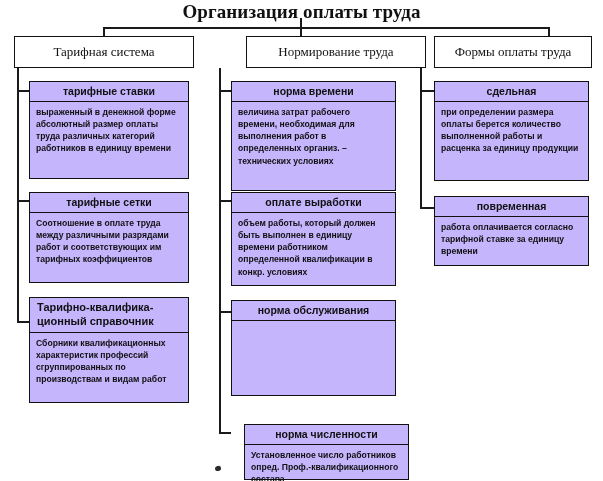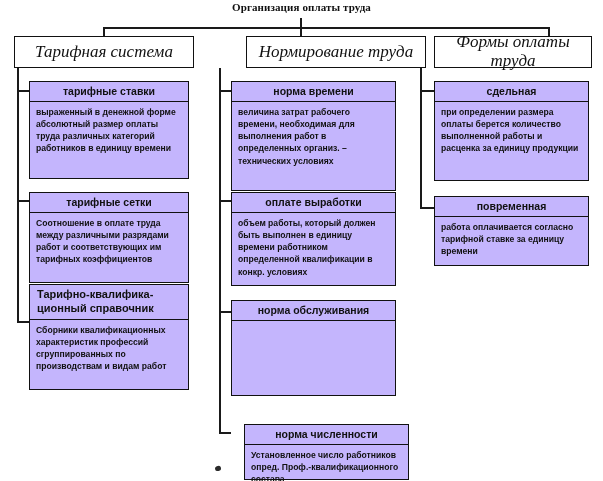--- a/index.html
+++ b/index.html
@@ -23,21 +23,21 @@
   
   .abs { position: absolute; box-sizing: border-box; }
 
   
   .diagram-title {
     left: 0;
     top: 1px;
     width: 603px;
     text-align: center;
     font-weight: bold;
-    font-size: 11px;
+    font-size: 19px;
     letter-spacing: 0.1px;
     font-family: "Liberation Serif", "DejaVu Serif", serif;
   }
 
   
   .line-h {
     background: #1a1a1a;
     height: 1px;
   }
   .line-v {
@@ -47,25 +47,24 @@
   .line-h.thick { height: 2px; }
   .line-v.thick { width: 2px; }
 
   
   .top-box {
     border: 1.6px solid #111111;
     background: #ffffff;
     display: flex;
     align-items: center;
     justify-content: center;
-    font-size: 17px;
+    font-size: 13px;
     font-family: "Liberation Serif", "DejaVu Serif", serif;
     text-align: center;
     line-height: 1.1;
-    font-style: italic;
   }
 
   
   .node {
     border: 1.5px solid #111111;
     background: #c4b5fd;
   }
   .node-header {
     border-bottom: 1.5px solid #111111;
     text-align: center;
@@ -127,21 +126,21 @@
   <div class="abs node" style="left:29px; top:81px; width:160px; height:98px;">
     <div class="node-header">тарифные ставки</div>
     <div class="node-body">выраженный в денежной форме абсолютный размер оплаты труда различных категорий работников в единицу времени</div>
   </div>
 
   <div class="abs node" style="left:29px; top:192px; width:160px; height:91px;">
     <div class="node-header">тарифные сетки</div>
     <div class="node-body">Соотношение в оплате труда между различными разрядами работ и соответствующих им тарифных коэффициентов</div>
   </div>
 
-  <div class="abs node" style="left:29px; top:284px; width:160px; height:106px;">
+  <div class="abs node" style="left:29px; top:297px; width:160px; height:106px;">
     <div class="node-header tall">Тарифно-квалифика-ционный справочник</div>
     <div class="node-body">Сборники квалификационных характеристик профессий сгруппированных по производствам и видам работ</div>
   </div>
 
   <div class="abs top-box" style="left:216px; top:36px; width:180px; height:32px;margin-left:30px;">
     <span>Нормирование труда</span>
   </div>
 
   <div class="abs line-v thick" style="left:219px; top:68px; height:365px;"></div>
   <div class="abs line-h thick" style="left:219px; top:90px; width:12px;"></div>

